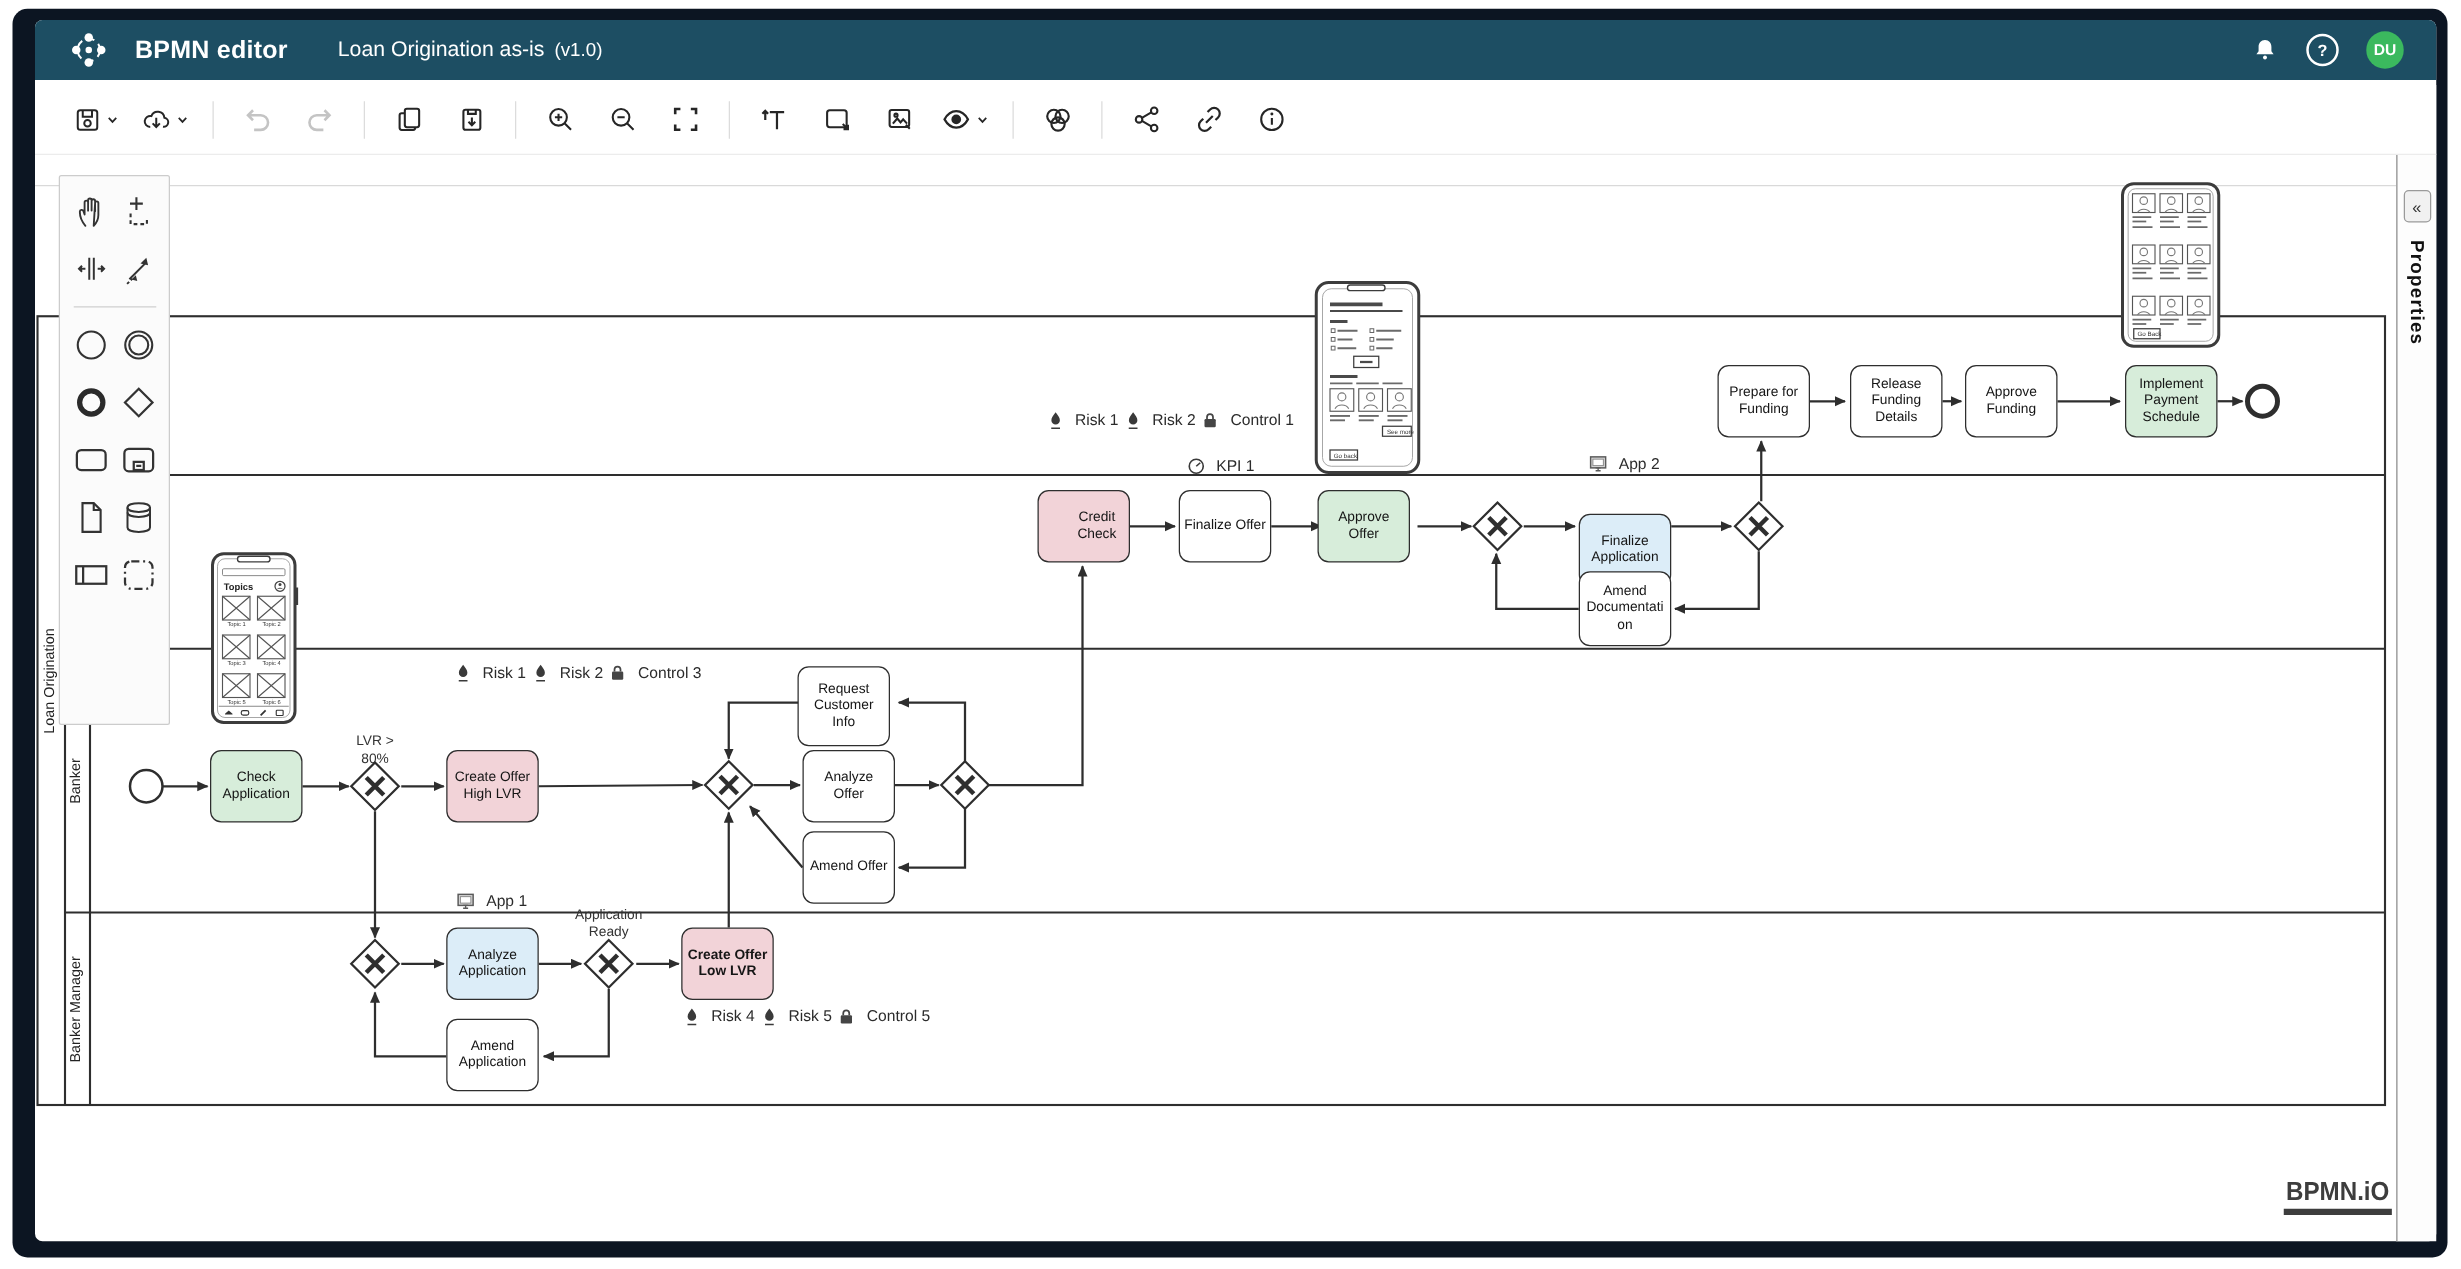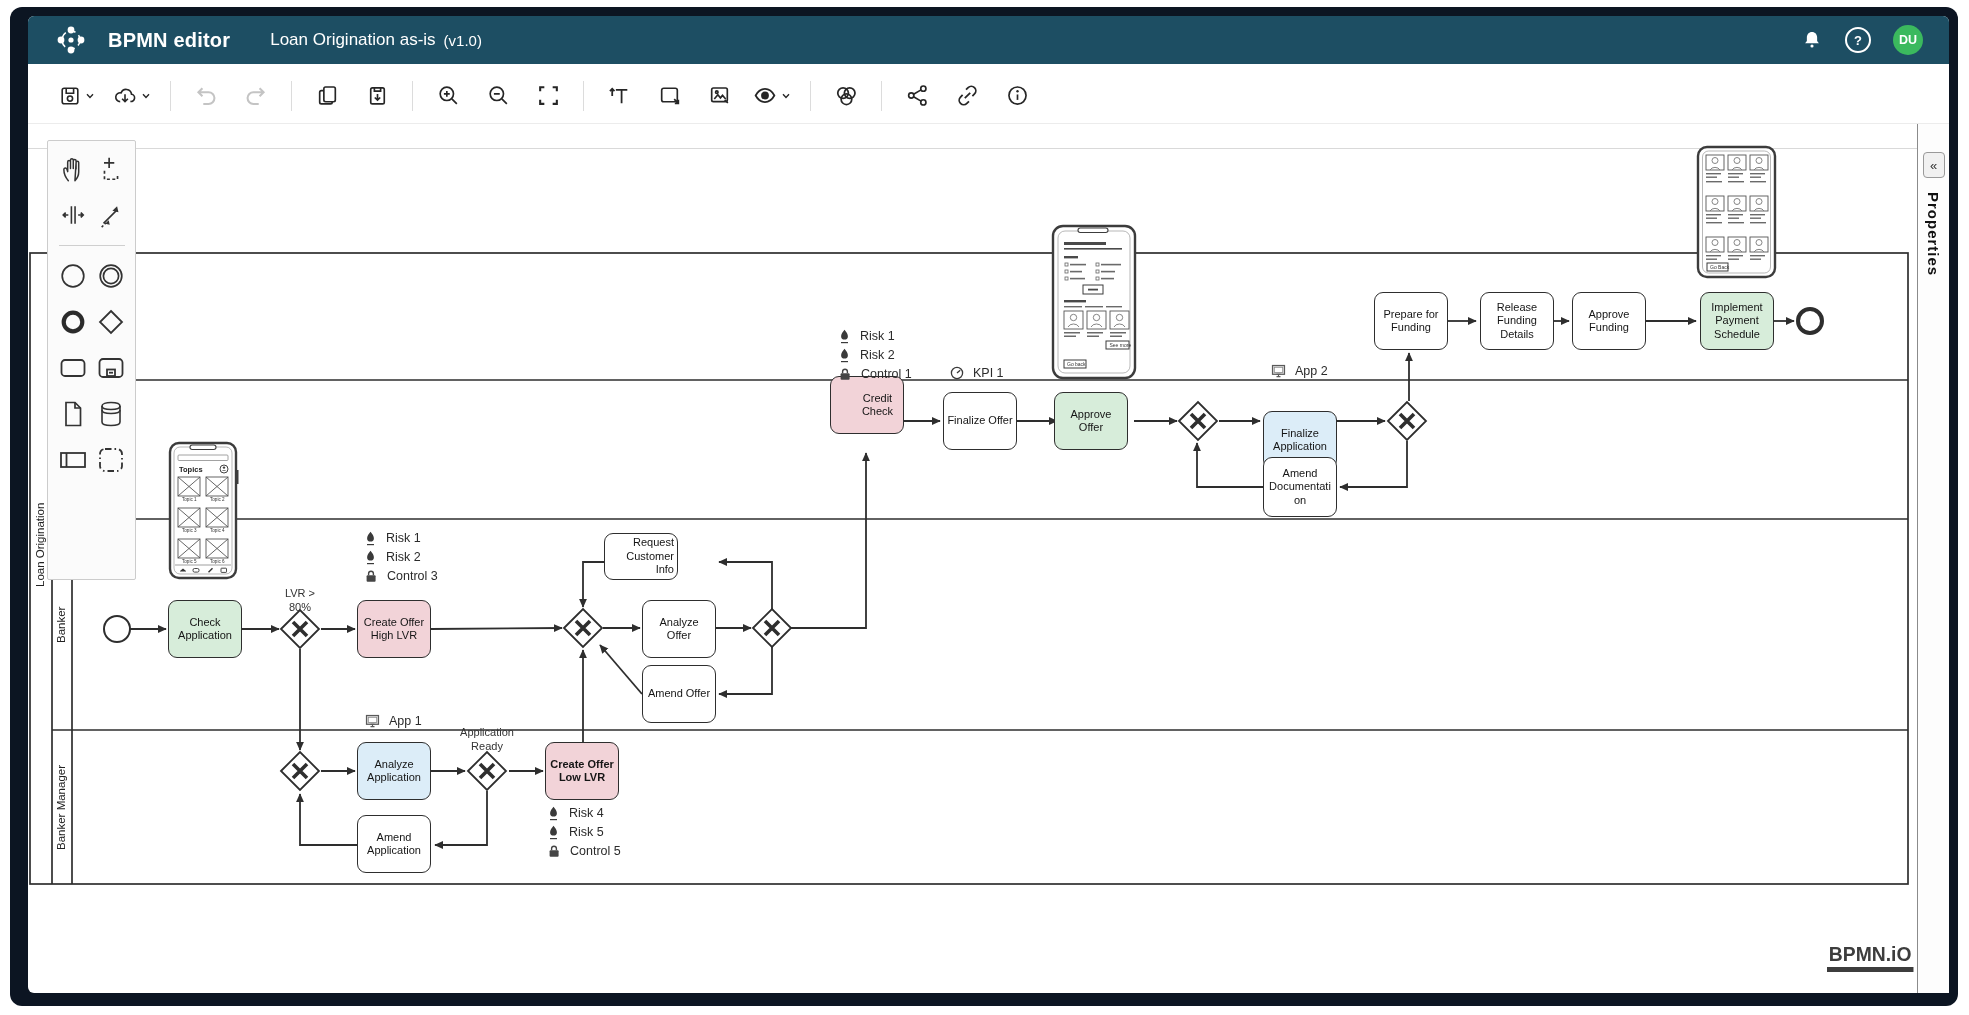--- a/index.html
+++ b/index.html
@@ -18,21 +18,21 @@
   
   .tb{position:absolute;left:28px;top:68px;width:1921px;height:56px;background:#fff;display:flex;align-items:center;padding-left:22px;box-sizing:border-box;border-bottom:1px solid #ececec;}
   .tb .btn{height:38px;min-width:34px;display:flex;align-items:center;justify-content:center;gap:2px;padding:0 8px;border-radius:4px;cursor:pointer;}
   .tb .sep{width:1px;height:30px;background:#dcdcdc;margin:0 10px;}
   .tb svg{display:block;}
   .canvas-line{position:absolute;left:28px;top:148px;width:1889px;height:0;border-top:1px solid #d9d9d9;}
   
   svg.diag{position:absolute;left:0;top:0;width:1969px;height:1015px;pointer-events:none;}
   .task{position:absolute;border:1.7px solid #2e2e2e;border-radius:9px;display:flex;align-items:center;justify-content:center;text-align:center;font-size:11px;line-height:1.22;color:#151515;box-sizing:border-box;padding:2px 3px;word-break:break-word;background:#fff;}
   .t-green{background:#d7edda}.t-pink{background:#f2d3d8}.t-blue{background:#dcedf8}.t-white{background:#fff}
-  .anno{position:absolute;display:flex;flex-direction:column;gap:5px;font-size:12.5px;color:#2b2b2b;}
+  .anno{position:absolute;display:flex;gap:5px;font-size:12.5px;color:#2b2b2b;}
   .anno .row{display:flex;align-items:center;gap:9px;height:14px;}
   .freelabel{position:absolute;font-size:11px;color:#333;text-align:center;line-height:1.3;}
   .vlabel{position:absolute;writing-mode:vertical-rl;transform:rotate(180deg);font-size:11.5px;color:#222;display:flex;align-items:center;justify-content:center;}
   
   .palette{position:absolute;left:47px;top:140px;width:89px;height:440px;background:#fbfbfb;border:1px solid #cccccc;border-radius:2px;box-sizing:border-box;padding:8px 6px;}
   .palette .grid{display:grid;grid-template-columns:1fr 1fr;row-gap:6px;justify-items:center;}
   .palette .cell{width:38px;height:40px;display:flex;align-items:center;justify-content:center;cursor:pointer;}
   .palette .psep{grid-column:1 / 3;width:86%;height:0;border-top:1px solid #cfcfcf;margin:4px 0;}
   
   .props{position:absolute;left:1917px;top:124px;width:32px;height:869px;background:#fdfdfd;border-left:1px solid #8b8b8b;box-sizing:border-box;display:flex;flex-direction:column;align-items:center;}
@@ -437,24 +437,24 @@
         <rect x="1728" y="258.5" width="11" height="1.4"></rect>
         <rect x="1750" y="258.5" width="11" height="1.4"></rect>
     </g>
     <rect x="1707" y="263" width="21" height="8" fill="none" stroke="#3c3c3c" stroke-width="1"></rect>
     <text x="1710" y="269" font-size="5" fill="#333">Go Back</text>
   </g>
 </svg>
 
 <div class="task t-green" style="left:168px;top:600px;width:74px;height:58px;">Check Application</div>
 <div class="task t-pink" style="left:357px;top:600px;width:74px;height:58px;">Create Offer High LVR</div>
-<div class="task t-white" style="left:604px;top:533px;width:74px;height:47px;text-align:right;">Request Customer Info</div>
+<div class="task t-white" style="left:638px;top:533px;width:74px;height:64px;">Request Customer Info</div>
 <div class="task t-white" style="left:642px;top:600px;width:74px;height:58px;">Analyze Offer</div>
 <div class="task t-white" style="left:642px;top:665px;width:74px;height:58px;">Amend Offer</div>
-<div class="task t-pink" style="left:830px;top:376px;width:74px;height:58px;padding-left:24px;">Credit Check</div>
+<div class="task t-pink" style="left:830px;top:392px;width:74px;height:58px;padding-left:24px;">Credit Check</div>
 <div class="task t-white" style="left:943px;top:392px;width:74px;height:58px;">Finalize Offer</div>
 <div class="task t-green" style="left:1054px;top:392px;width:74px;height:58px;">Approve Offer</div>
 <div class="task t-blue" style="left:1263px;top:392px;width:74px;height:58px;margin-top:19px;">Finalize Application</div>
 <div class="task t-white" style="left:1263px;top:457px;width:74px;height:60px;">Amend Documentation</div>
 <div class="task t-white" style="left:1374px;top:292px;width:74px;height:58px;">Prepare for Funding</div>
 <div class="task t-white" style="left:1480px;top:292px;width:74px;height:58px;">Release Funding Details</div>
 <div class="task t-white" style="left:1572px;top:292px;width:74px;height:58px;">Approve Funding</div>
 <div class="task t-green" style="left:1700px;top:292px;width:74px;height:58px;">Implement Payment Schedule</div>
 <div class="task t-blue" style="left:357px;top:742px;width:74px;height:58px;">Analyze Application</div>
 <div class="task t-pink" style="left:545px;top:742px;width:74px;height:58px;font-weight:bold;">Create Offer Low LVR</div>

